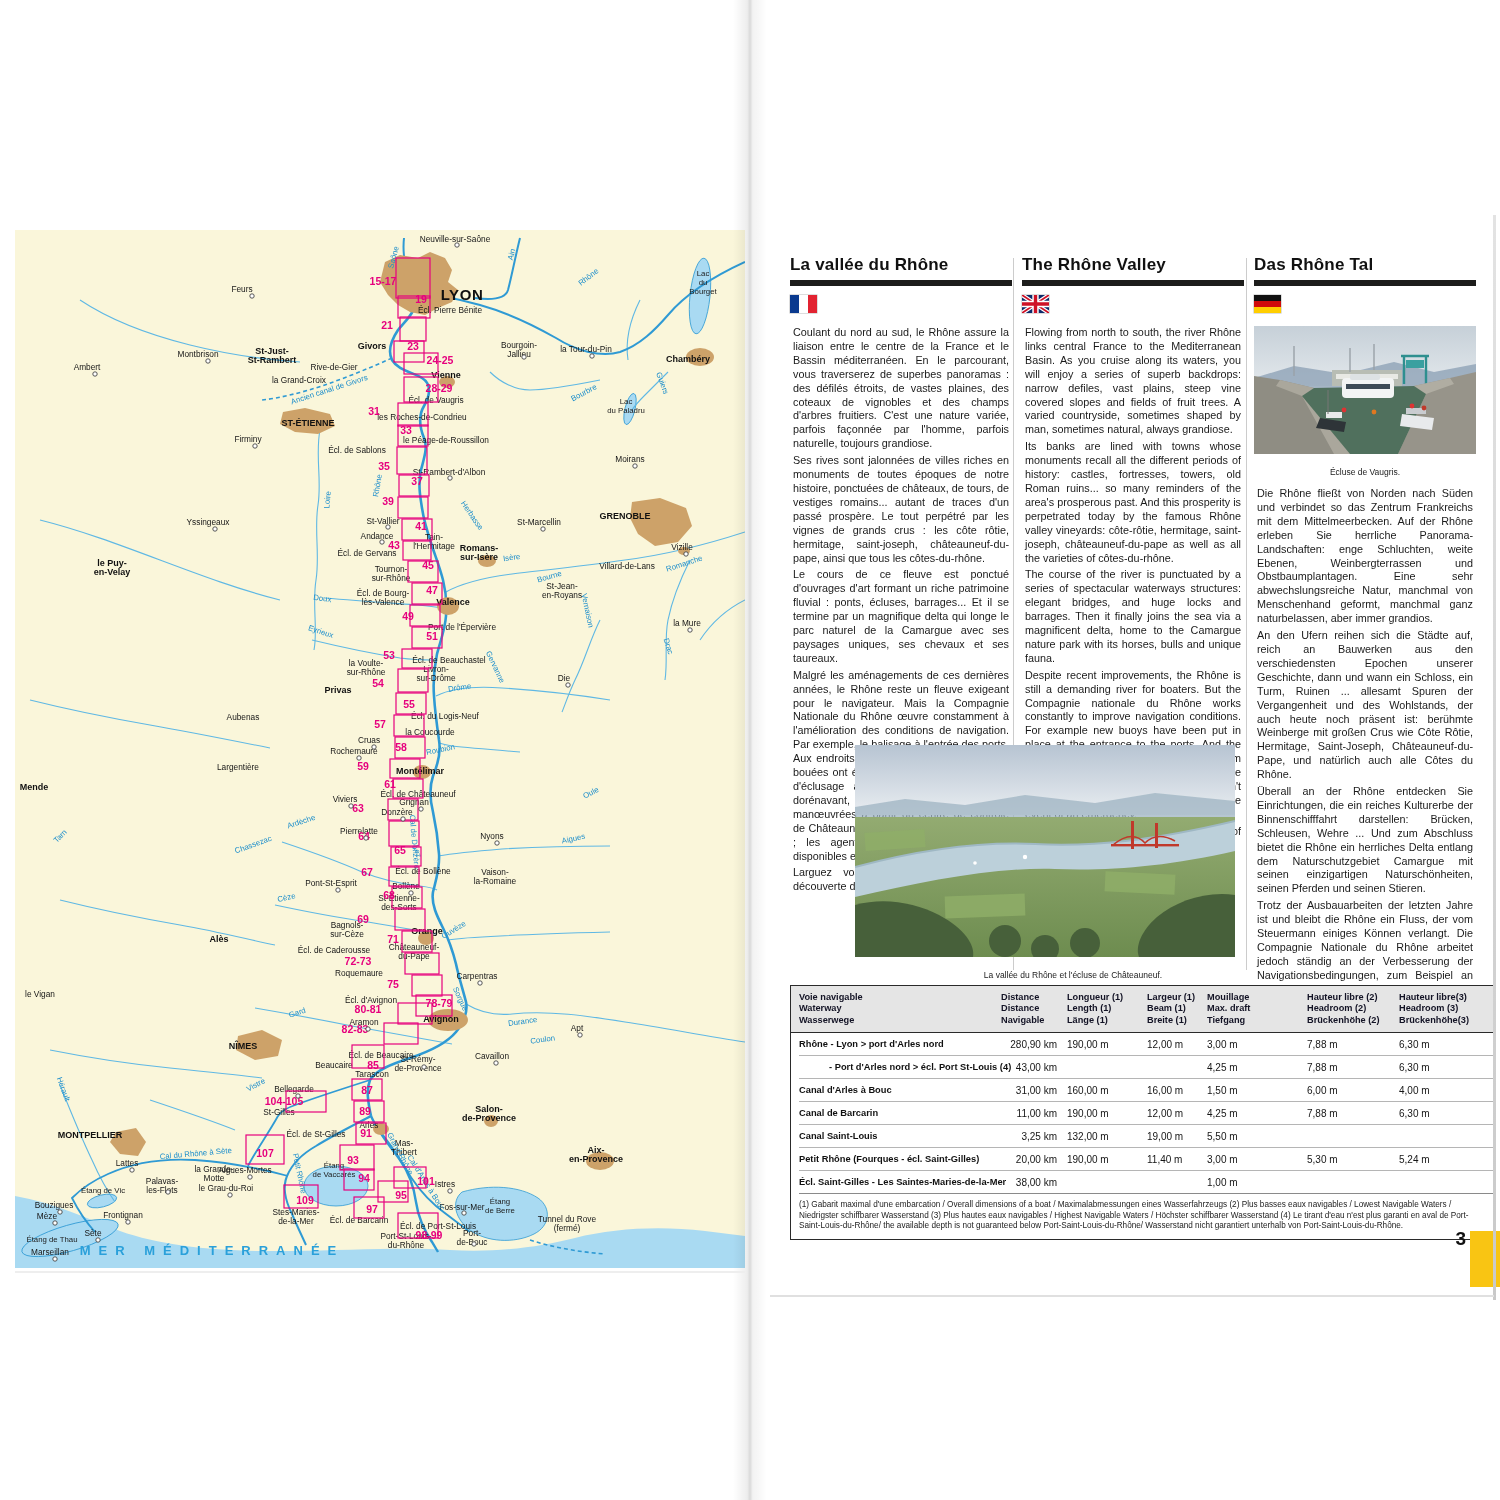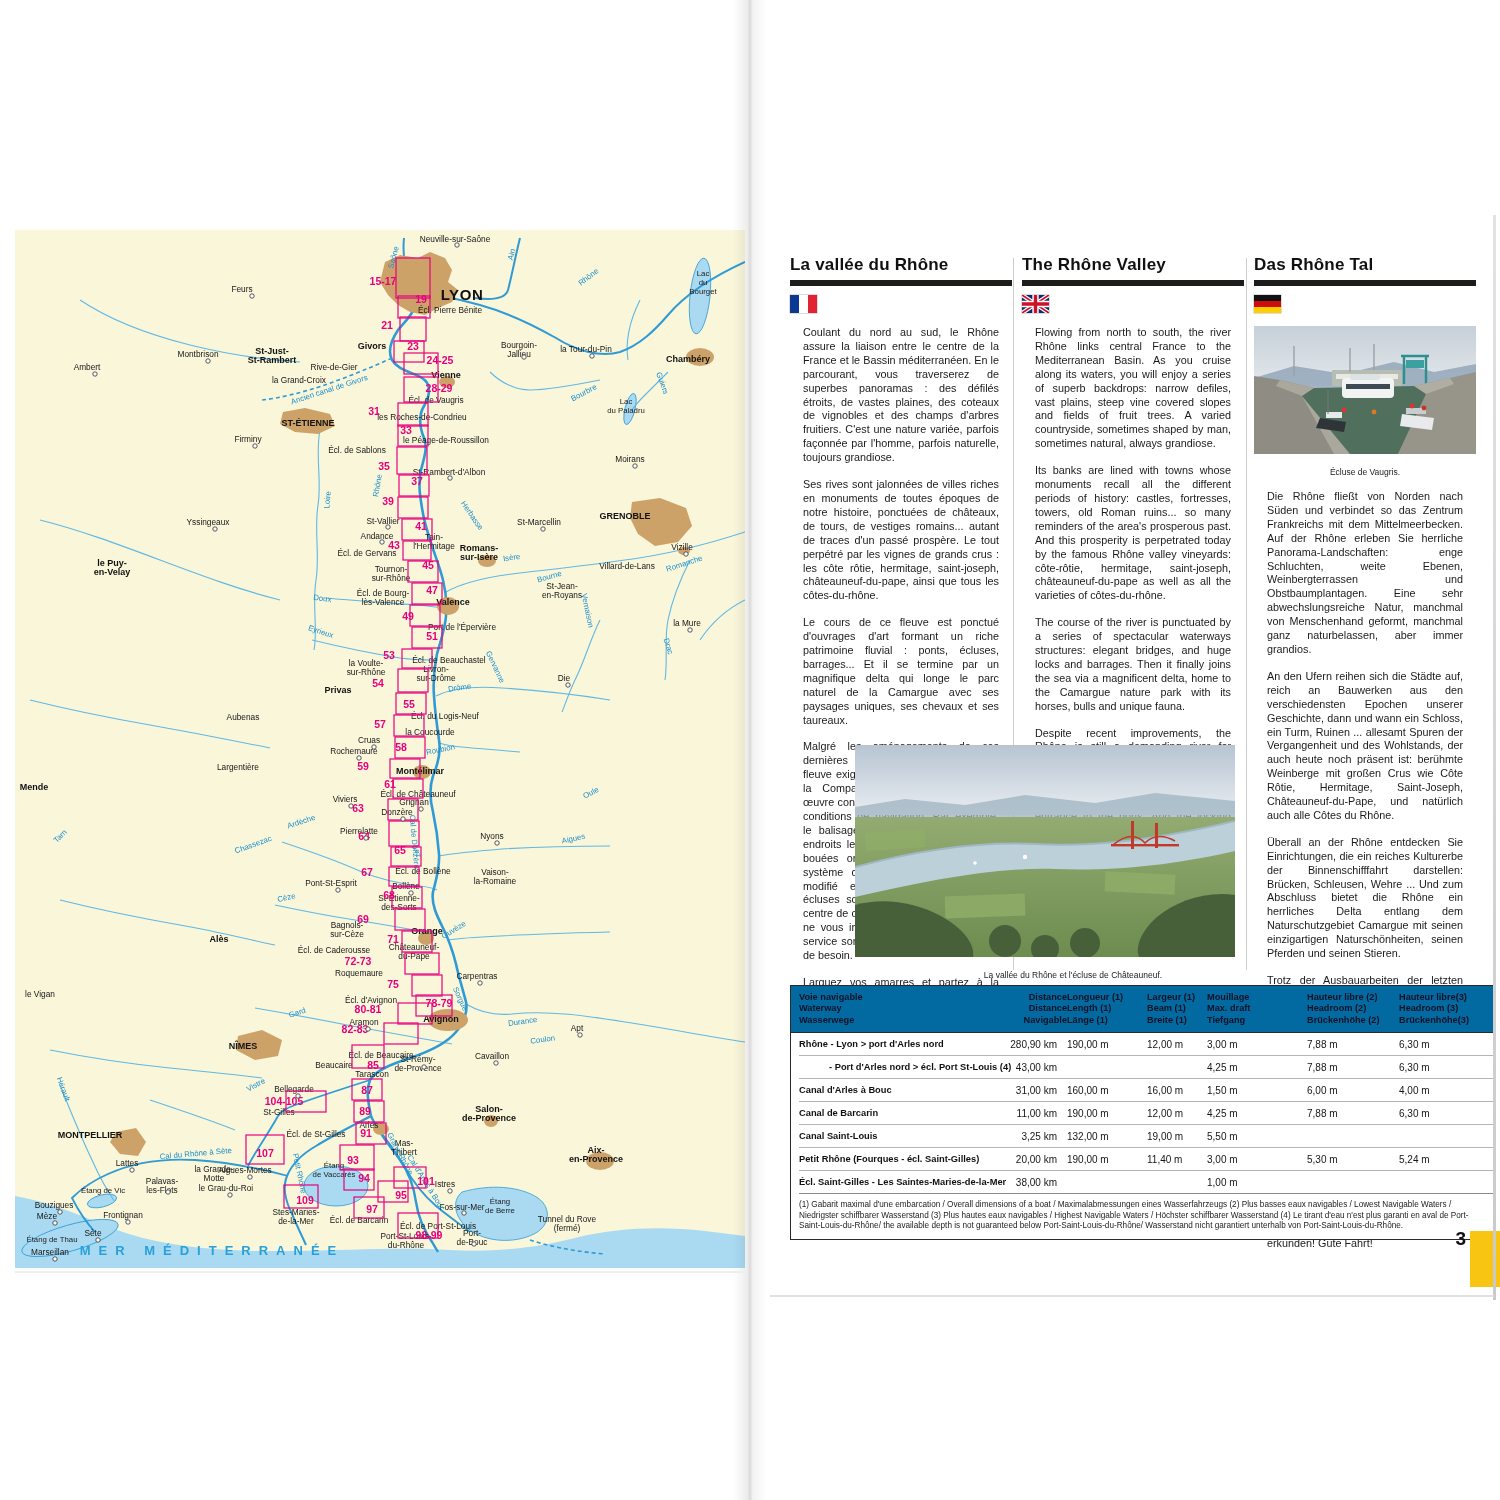--- a/index.html
+++ b/index.html
@@ -29,33 +29,33 @@
   
   #rightpage{position:absolute;left:790px;top:255px;width:702px}
   .cols{display:grid;grid-template-columns:222px 222px 222px;column-gap:10px}
   .colsep{position:absolute;top:0;width:1px;height:712px;background:#ccc}
   .sep1{left:1013px;top:258px}.sep2{left:1246px;top:258px}
   .colsep{position:absolute}
   .ctitle{font-size:17px;font-weight:700;margin:0 0 5px 0;letter-spacing:.2px}
   .cbar{height:6px;background:#1d1d1b;margin-bottom:9px}
   .flag{width:27px;height:18px;display:block;margin-bottom:13px;box-shadow:0 0 0 .5px #bbb}
   .body-text{font-size:10.8px;line-height:13.9px;text-align:justify;color:#1a1a1a}
-  .body-text p{margin:13px}
+  .body-text p{margin:3px}
   .caption{font-size:8.5px;color:#222;text-align:center;margin:13px 0 10px 0}
 
   .photo1{width:222px;height:128px;display:block}
   #photo2wrap{position:absolute;left:855px;top:745px;width:436px}
   .photo2{width:380px;height:212px;display:block}
 
   
   #tablewrap{position:absolute;left:790px;top:985px;width:702px;border:1.6px solid #2a2a2a;background:#fff}
-  #t-head{display:grid;grid-template-columns:202px 66px 80px 60px 100px 92px 92px;background:#0369a1;
+  #t-head{display:grid;grid-template-columns:202px 66px 80px 60px 100px 92px 92px;background:#e5e5e5;
           padding:6px 8px 6px 8px;border-bottom:1.4px solid #2a2a2a}
   .th{font-size:9.2px;font-weight:700;line-height:11.4px;color:#131325}
-  .th.c1{text-align:right}
+  .th.c1{text-align:left}
   #t-body{padding-left:8px}
   .trow{display:grid;grid-template-columns:202px 66px 80px 60px 100px 92px 92px;align-items:center;
         min-height:22px;border-bottom:1px solid #b5b5b5}
   .trow:last-child{border-bottom:1px solid #8a8a8a}
   .tname{font-size:9.3px;font-weight:700;white-space:nowrap}
   .tname.indent{padding-left:30px}
   .tval{font-size:10px;color:#151515}
   .tval.c1{text-align:right;padding-right:10px}
   #t-foot{font-size:8.2px;line-height:10.6px;color:#222;padding:6px 8px 7px 8px}
 

